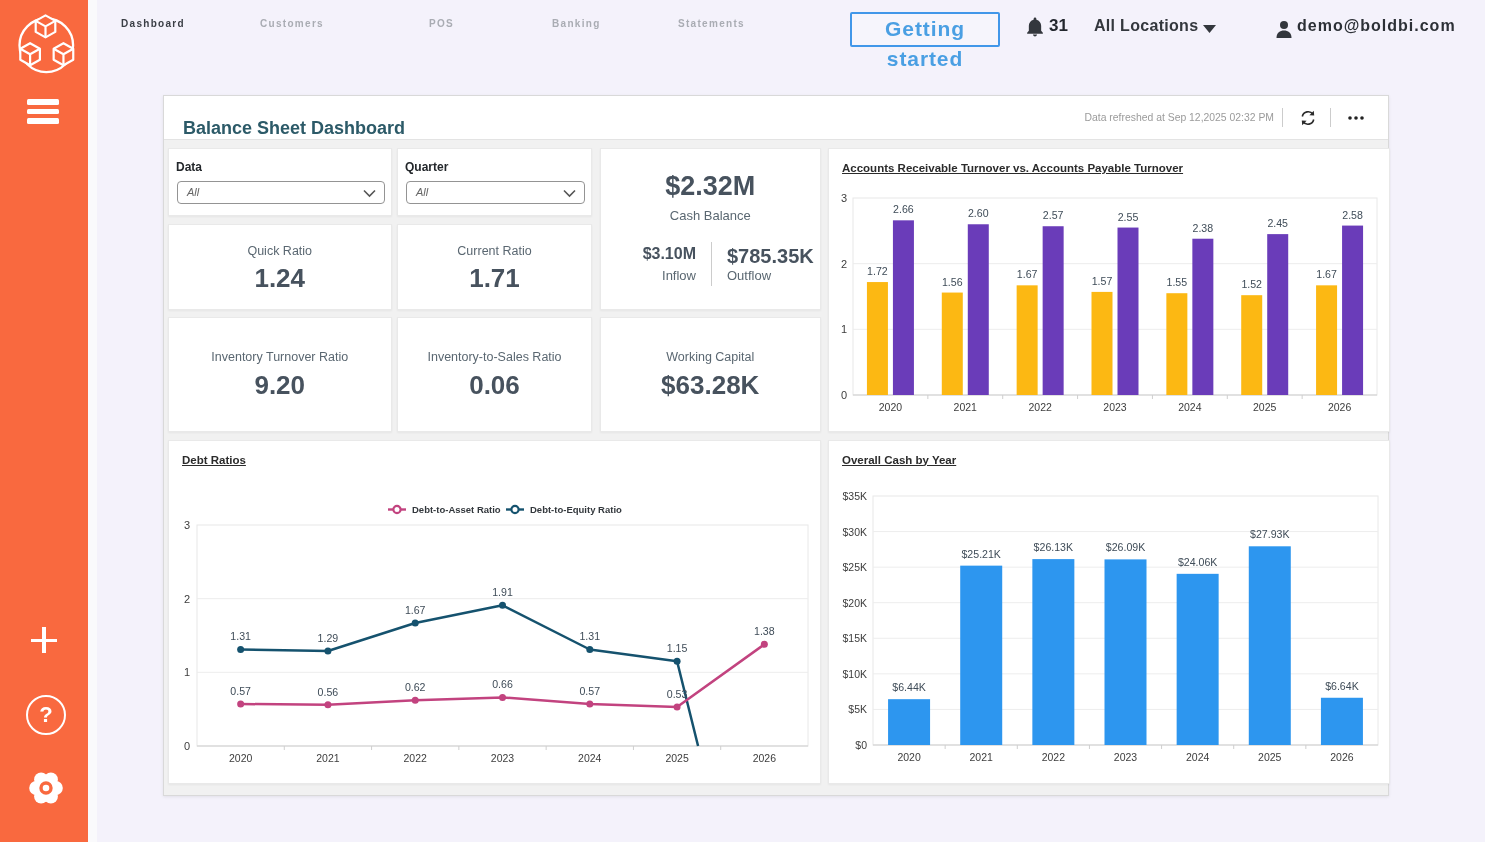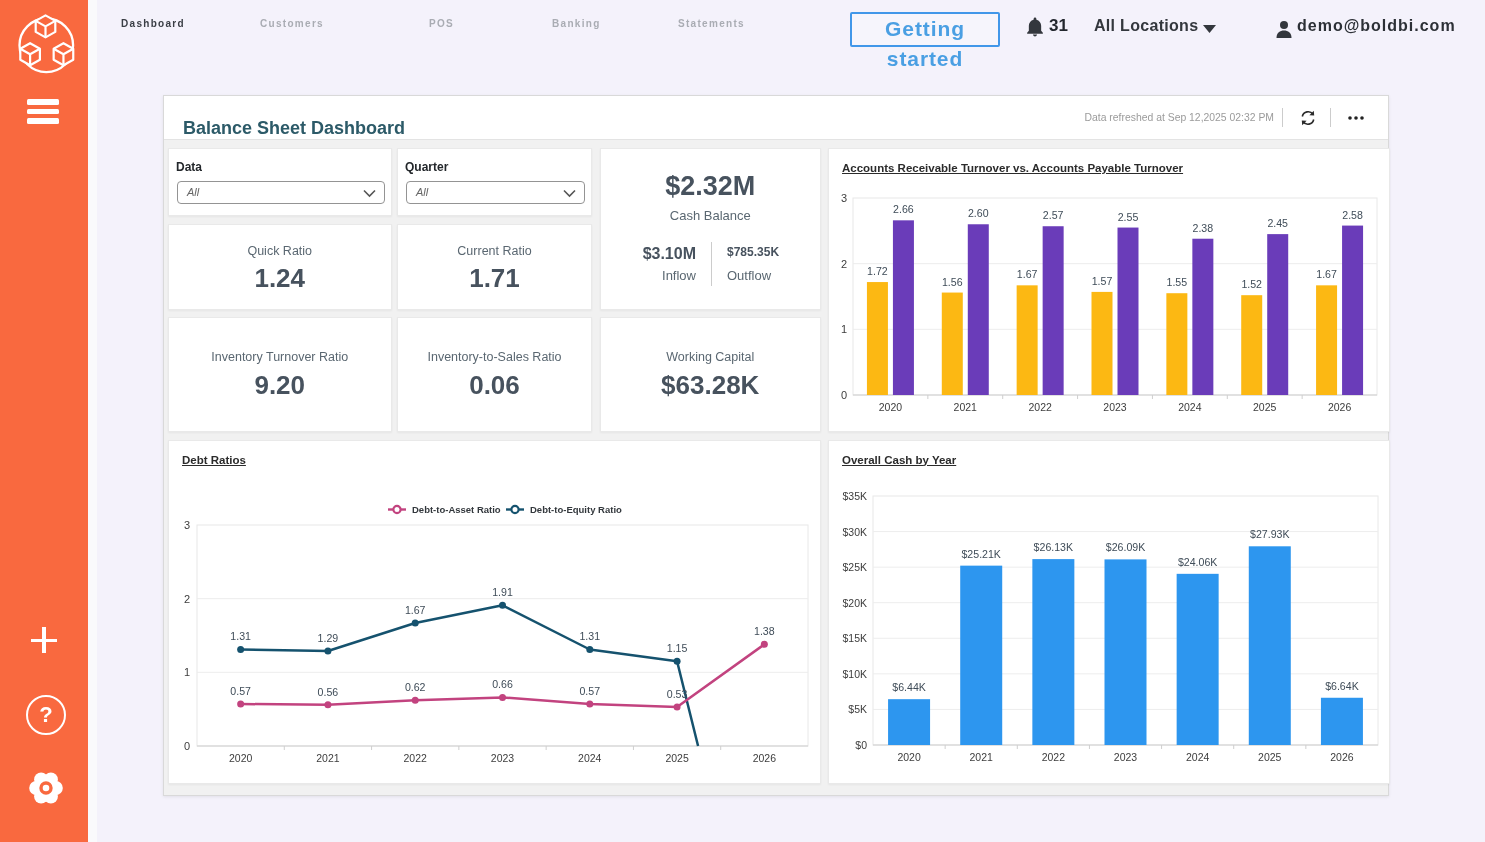--- a/index.html
+++ b/index.html
@@ -148,21 +148,21 @@
     <div class="kpi-label" style="top:31.5px;">Inventory-to-Sales Ratio</div>
     <div class="kpi-value" style="top:52px;">0.06</div>
   </div>
 
   <div class="widget" style="left:436px; top:52px; width:220.5px; height:162px;">
     <div class="kpi-value" style="top:22px; font-size:27px;">$2.32M</div>
     <div class="kpi-label" style="top:59px; font-size:13px;">Cash Balance</div>
     <div class="abs" style="left:109.5px; top:93px; width:1.5px; height:44px; background:#ccc;"></div>
     <div class="abs" style="left:0; top:95.5px; width:95px; text-align:right; font-size:16px; font-weight:bold; color:#47525e;">$3.10M</div>
     <div class="abs" style="left:0; top:119px; width:95px; text-align:right; font-size:13px; color:#5a6771;">Inflow</div>
-    <div class="abs" style="left:126px; top:95.5px; width:94px; text-align:left; font-size:12px; font-weight:bold; color:#47525e;">$785.35K</div>
+    <div class="abs" style="left:126px; top:95.5px; width:94px; text-align:left; font-size:20px; font-weight:bold; color:#47525e;">$785.35K</div>
     <div class="abs" style="left:126px; top:119px; width:88px; text-align:left; font-size:13px; color:#5a6771;">Outflow</div>
   </div>
 
   <div class="widget" style="left:436px; top:221px; width:220.5px; height:115px;">
     <div class="kpi-label" style="top:31.5px;">Working Capital</div>
     <div class="kpi-value" style="top:52px;">$63.28K</div>
   </div>
 
   <div class="widget" style="left:664px; top:52px; width:561.5px; height:284px;">
     <div class="cardtitle">Accounts Receivable Turnover vs. Accounts Payable Turnover</div>

